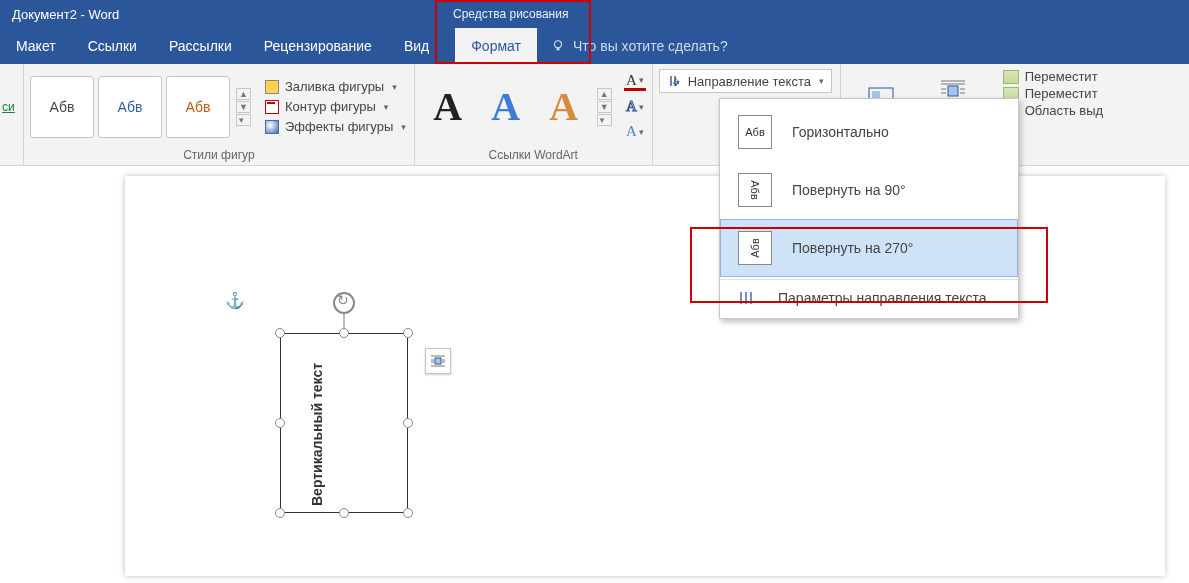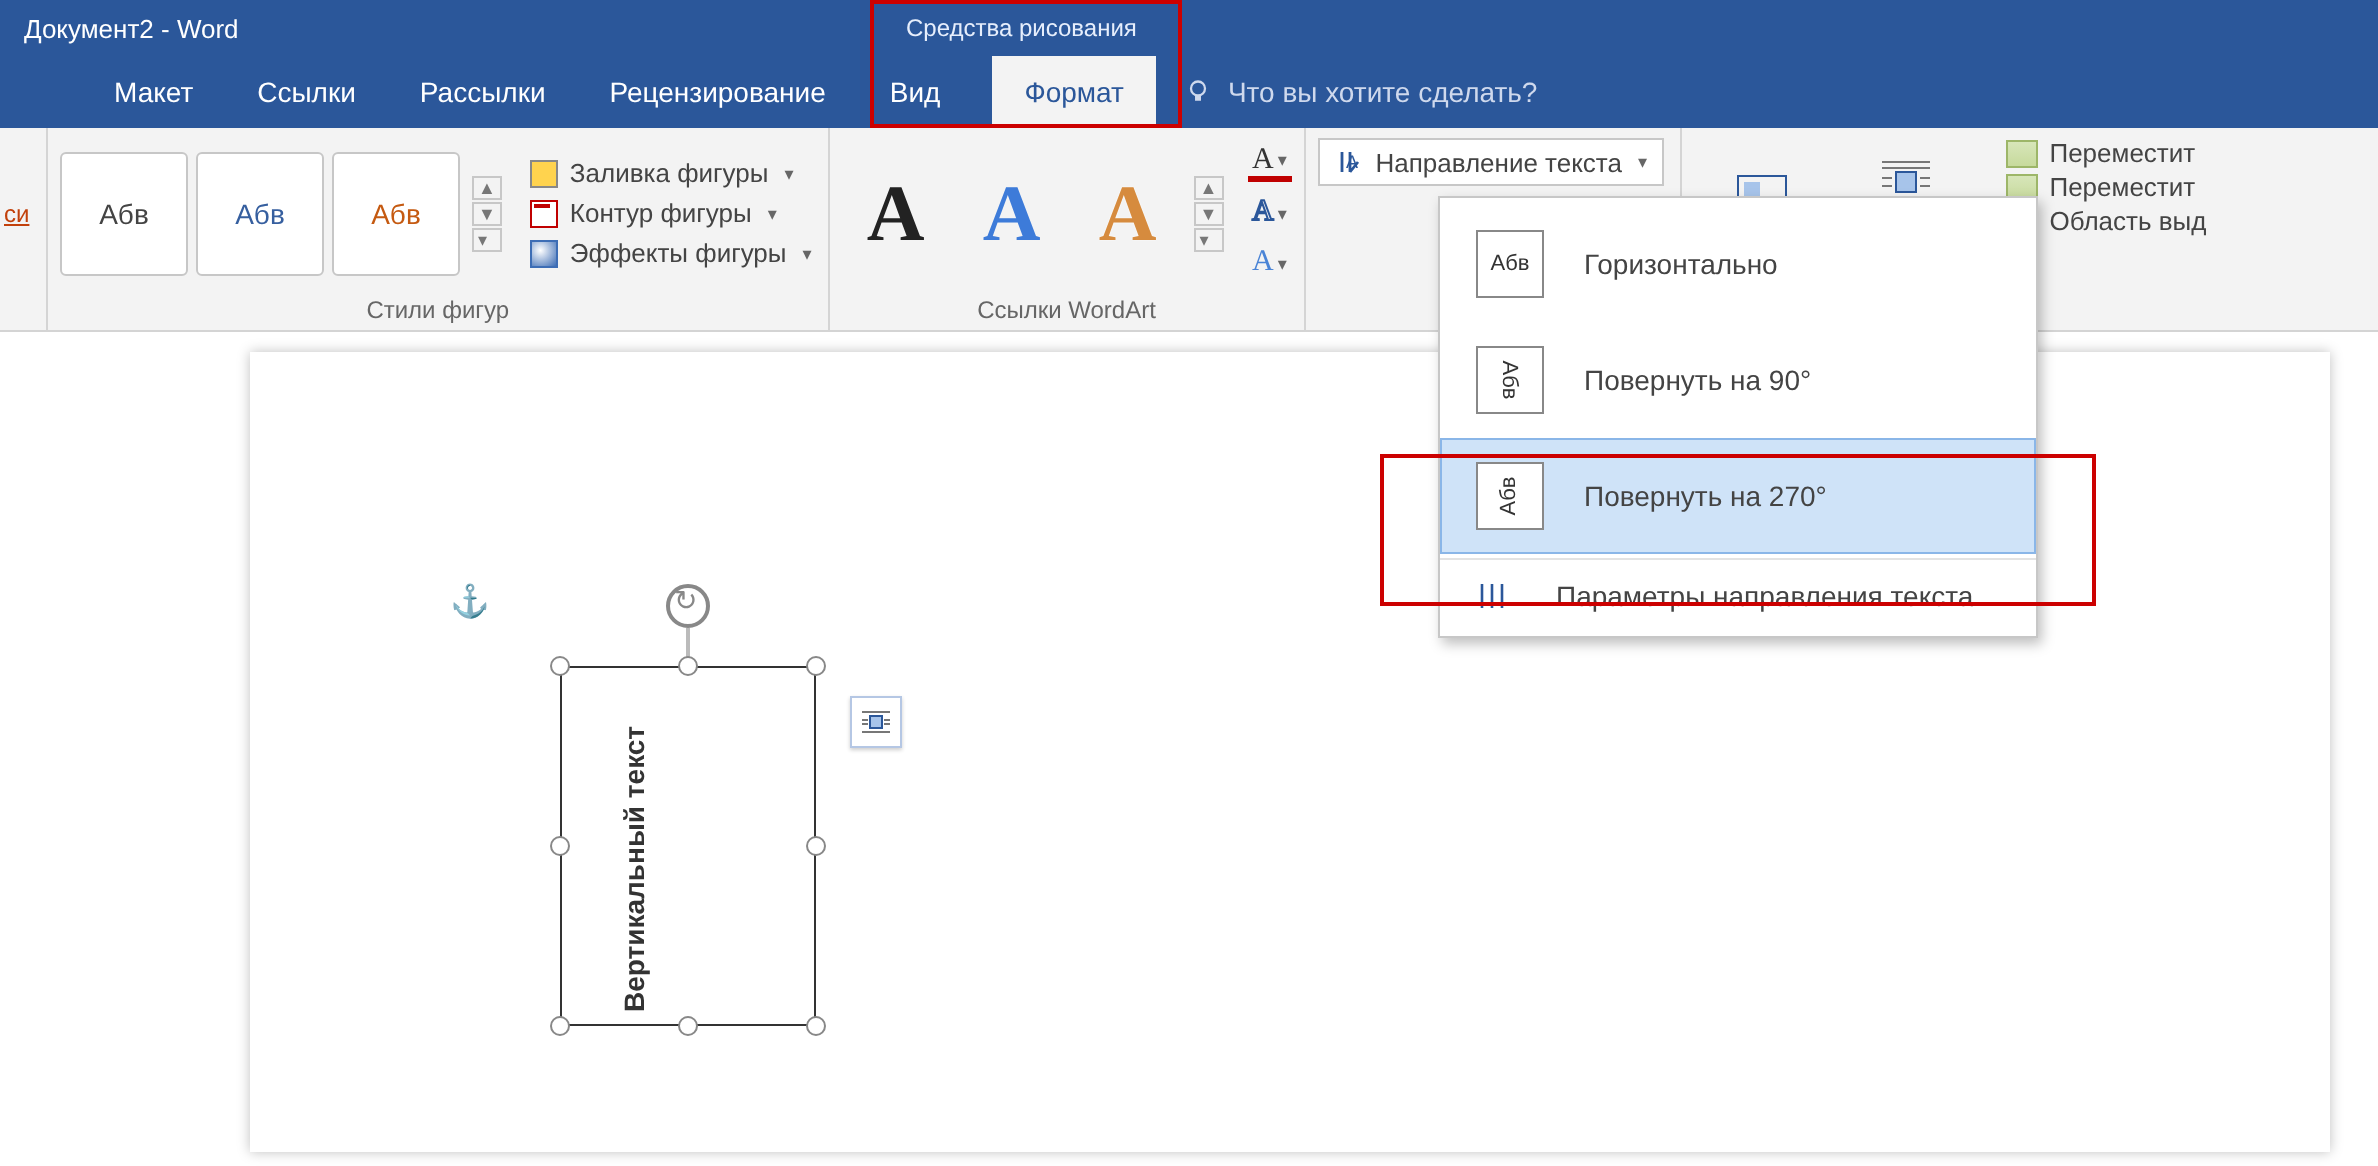--- a/index.html
+++ b/index.html
@@ -64,42 +64,42 @@
   .layout-pill svg { width:16px; height:14px; }
 </style>
 </head>
 <body>
 
 <div class="titlebar">
   <span class="title">Документ2 - Word</span>
   <span class="tool-ctx">Средства рисования</span>
 </div>
 
-<div class="tabbar" style="position:relative;padding-left:41px;">
+<div class="tabbar" style="position:relative;">
   <div class="tab">Макет</div>
   <div class="tab">Ссылки</div>
   <div class="tab">Рассылки</div>
   <div class="tab">Рецензирование</div>
   <div class="tab">Вид</div>
   <div style="width:10px"></div>
   <div class="tab active">Формат</div>
   <div class="tellme">
     <svg class="bulb" viewBox="0 0 16 16">
         <circle cx="8" cy="6" r="4" fill="none" stroke="#cfd9ed" stroke-width="1.3"></circle>
         <rect x="6.3" y="10" width="3.4" height="3" fill="#cfd9ed"></rect>
       </svg>
     <span>Что вы хотите сделать?</span>
   </div>
 </div>
 <div class="highlight-tool"></div>
 
 <div class="ribbon">
 
   <div class="group" style="width:24px; padding-left:2px;">
-    <div class="group-body" style="font-size:12px; color:#c2410c;text-decoration:underline;">си</div>
+    <div class="group-body" style="font-size:12px; color:#15803d;text-decoration:underline;">си</div>
     <div class="group-label"></div>
   </div>
 
   <div class="group">
     <div class="group-body">
       <div class="shape-style">
           <span>Абв</span>
         </div>
       <div class="shape-style blue">
           <span>Абв</span>

